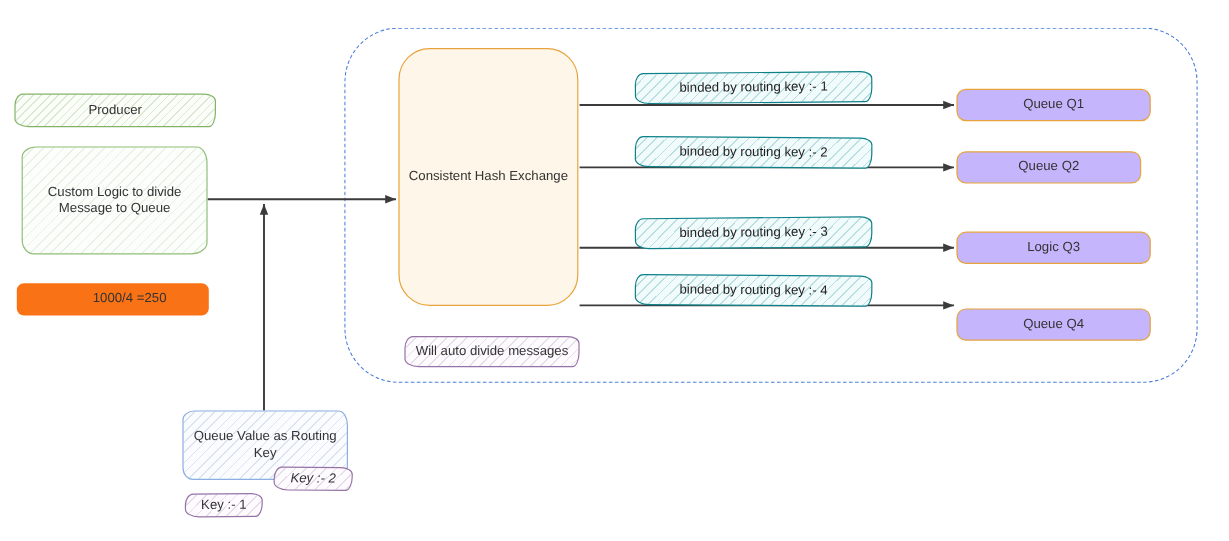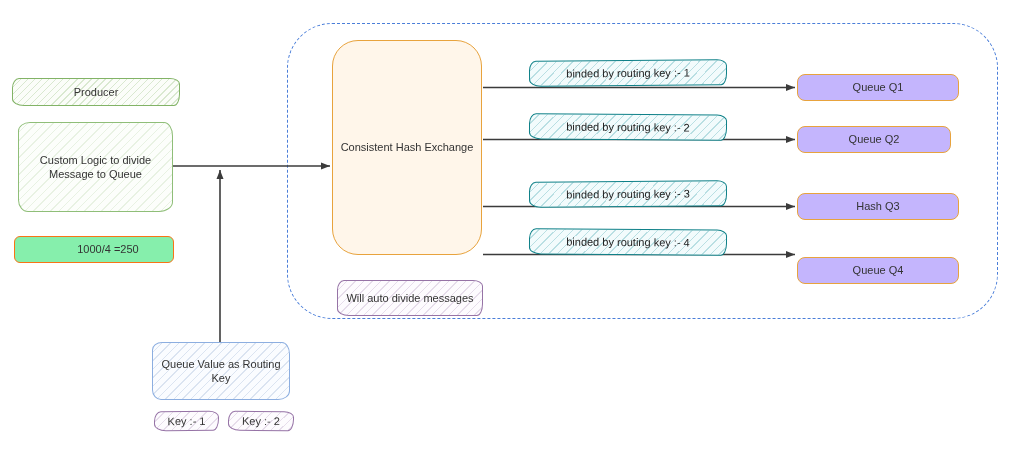--- a/index.html
+++ b/index.html
@@ -70,22 +70,22 @@
   }
   .teal {
     border-color: #0e8088;
     background-color: #f2fbfc;
     background-image: repeating-linear-gradient(135deg,
       rgba(16,140,152,0.25) 0, rgba(16,140,152,0.25) 1px,
       transparent 1px, transparent 6px);
     color: #222222;
   }
   .plain-gray {
-    background: #86efac;
-    border: 1px solid #f97316;
+    background: #f97316;
+    border: 7px solid #f97316;
     border-radius: 6px;
     padding-left: 32px;
   }
   .exchange {
     background: #fff6ea;
     border: 1.5px solid #e8a33d;
     border-radius: 26px;
   }
   .orange-solid {
     background: #c4b5fd;
@@ -118,29 +118,29 @@
 
   <div class="node sketch green-light" style="left:18px; top:122px; width:155px; height:90px; border-radius:12px 9px 14px 10px / 9px 14px 10px 12px;">Custom Logic to divide Message to Queue</div>
 
   <div class="node sketch green" style="left:12px; top:78px; width:168px; height:28px;">Producer</div>
 
   <div class="node plain-gray" style="left:14px; top:236px; width:160px; height:27px;">1000/4 =250</div>
 
   <div class="node sketch blue" style="left:152px; top:342px; width:138px; height:58px; border-radius:10px 8px 12px 9px / 8px 12px 9px 10px;">Queue Value as Routing Key</div>
 
   <div class="node sketch purple tilt-a" style="left:154px; top:411px; width:65px; height:20px;">Key :- 1</div>
-  <div class="node sketch purple tilt-b" style="left:228px; top:411px; width:66px; height:20px;">Key :- 2</div>
+  <div class="node sketch purple tilt-b" style="left:228px; top:389px; width:66px; height:20px;font-style:italic;">Key :- 2</div>
 
   <div class="node exchange" style="left:332px; top:40px; width:150px; height:215px;">Consistent Hash Exchange</div>
 
-  <div class="node sketch purple" style="left:337px; top:280px; width:146px; height:36px;">Will auto divide messages</div>
+  <div class="node sketch purple" style="left:337px; top:280px; width:146px; height:26px;">Will auto divide messages</div>
 
   <div class="node sketch teal tilt-a" style="left:529px; top:60px; width:198px; height:26px;">binded by routing key :- 1</div>
   <div class="node sketch teal tilt-b" style="left:529px; top:114px; width:198px; height:26px;">binded by routing key :- 2</div>
   <div class="node sketch teal tilt-a" style="left:529px; top:181px; width:198px; height:26px;">binded by routing key :- 3</div>
   <div class="node sketch teal tilt-b" style="left:529px; top:229px; width:198px; height:26px;">binded by routing key :- 4</div>
 
   <div class="node orange-solid" style="left:797px; top:74px; width:162px; height:27px;">Queue Q1</div>
   <div class="node orange-solid" style="left:797px; top:126px; width:154px; height:27px;">Queue Q2</div>
-  <div class="node orange-solid" style="left:797px; top:193px; width:162px; height:27px;">Hash Q3</div>
+  <div class="node orange-solid" style="left:797px; top:193px; width:162px; height:27px;">Logic Q3</div>
   <div class="node orange-solid" style="left:797px; top:241px; width:162px; height:27px;margin-top:16px;">Queue Q4</div>
 
 </div>
 
 </body></html>

